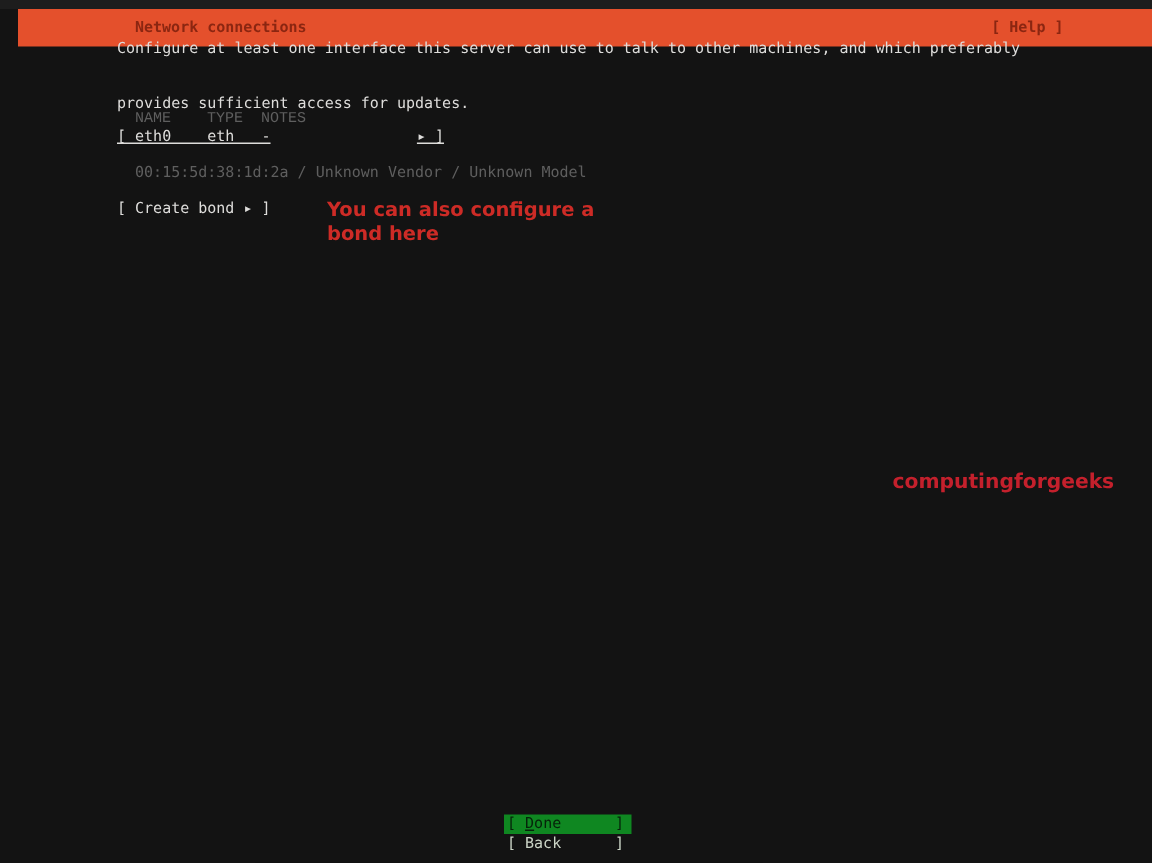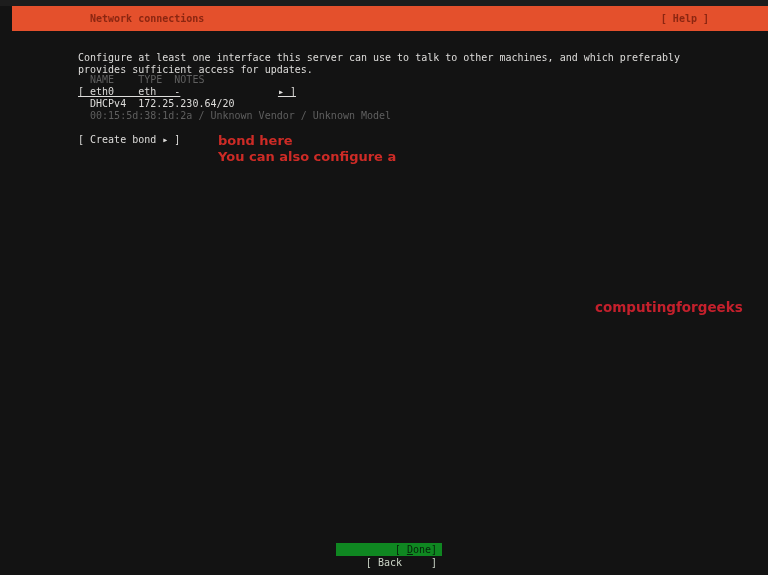--- a/index.html
+++ b/index.html
@@ -40,23 +40,23 @@
     position: absolute;
     left: 78px;
     height: 12px;
     line-height: 12px;
     font-size: 10px;
     color: #dedddb;
     white-space: pre;
   }
   .dim { color: #5f5f5f; }
 
-  .intro-1 { top: 52px; }
+  .intro-1 { top: 27px; }
   .intro-2 { top: 64px; }
-  .tbl-head { top: 74px; }
+  .tbl-head { top: 74px; font-family: Liberation Mono, monospace; }
   .eth-row {
     top: 86px;
     width: 218px;
     display: flex;
     justify-content: space-between;
     cursor: pointer;
     text-decoration: underline;
   }
   .dhcp-row { top: 98px; }
   .mac-row  { top: 110px; }
@@ -68,37 +68,37 @@
     top: 133px;
     font-family: "DejaVu Sans", "Liberation Sans", sans-serif;
     font-weight: bold;
     font-size: 13px;
     line-height: 16px;
     color: #cd2b26;
   }
   .watermark {
     position: absolute;
     left: 595px;
-    top: 299px;
+    top: 313px;
     font-family: "DejaVu Sans", "Liberation Sans", sans-serif;
     font-weight: bold;
     font-size: 13.5px;
     color: #c4202c;
   }
 
   .btn {
     position: absolute;
     left: 336px;
-    width: 106px;
+    width: 85px;
     height: 13px;
     line-height: 13px;
     font-size: 10px;
     white-space: pre;
     display: flex;
-    justify-content: flex-end;
+    justify-content: space-between;
     padding: 0 5px 0 2px;
     cursor: pointer;
   }
   .btn-done {
     top: 543px;
     background: #0f8721;
     color: #06220a;
   }
   .btn-done .accel { text-decoration: underline; }
   .btn-back {
@@ -123,28 +123,27 @@
   <div class="line intro-1">Configure at least one interface this server can use to talk to other machines, and which preferably</div>
   <div class="line intro-2">provides sufficient access for updates.</div>
 
   <div class="line dim tbl-head">  NAME    TYPE  NOTES</div>
 
   <div class="line eth-row">
     <span>[ eth0    eth   -</span>
     <span>▸ ]</span>
   </div>
 
-  <div class="line dhcp-row">  DHCPv4  172.25.230.64/20</div>
   <div class="line dim mac-row">  00:15:5d:38:1d:2a / Unknown Vendor / Unknown Model</div>
 
   <div class="line bond-btn">[ Create bond ▸ ]</div>
 
   <div class="annotation">
+    <div>You can also configure a</div>
     <div>bond here</div>
-    <div>You can also configure a</div>
   </div>
 
   <div class="watermark">computingforgeeks</div>
 
   <div class="btn btn-done">
     <span><span>[ </span><span class="accel">D</span><span>one</span></span>
     <span>]</span>
   </div>
 
   <div class="btn btn-back">

